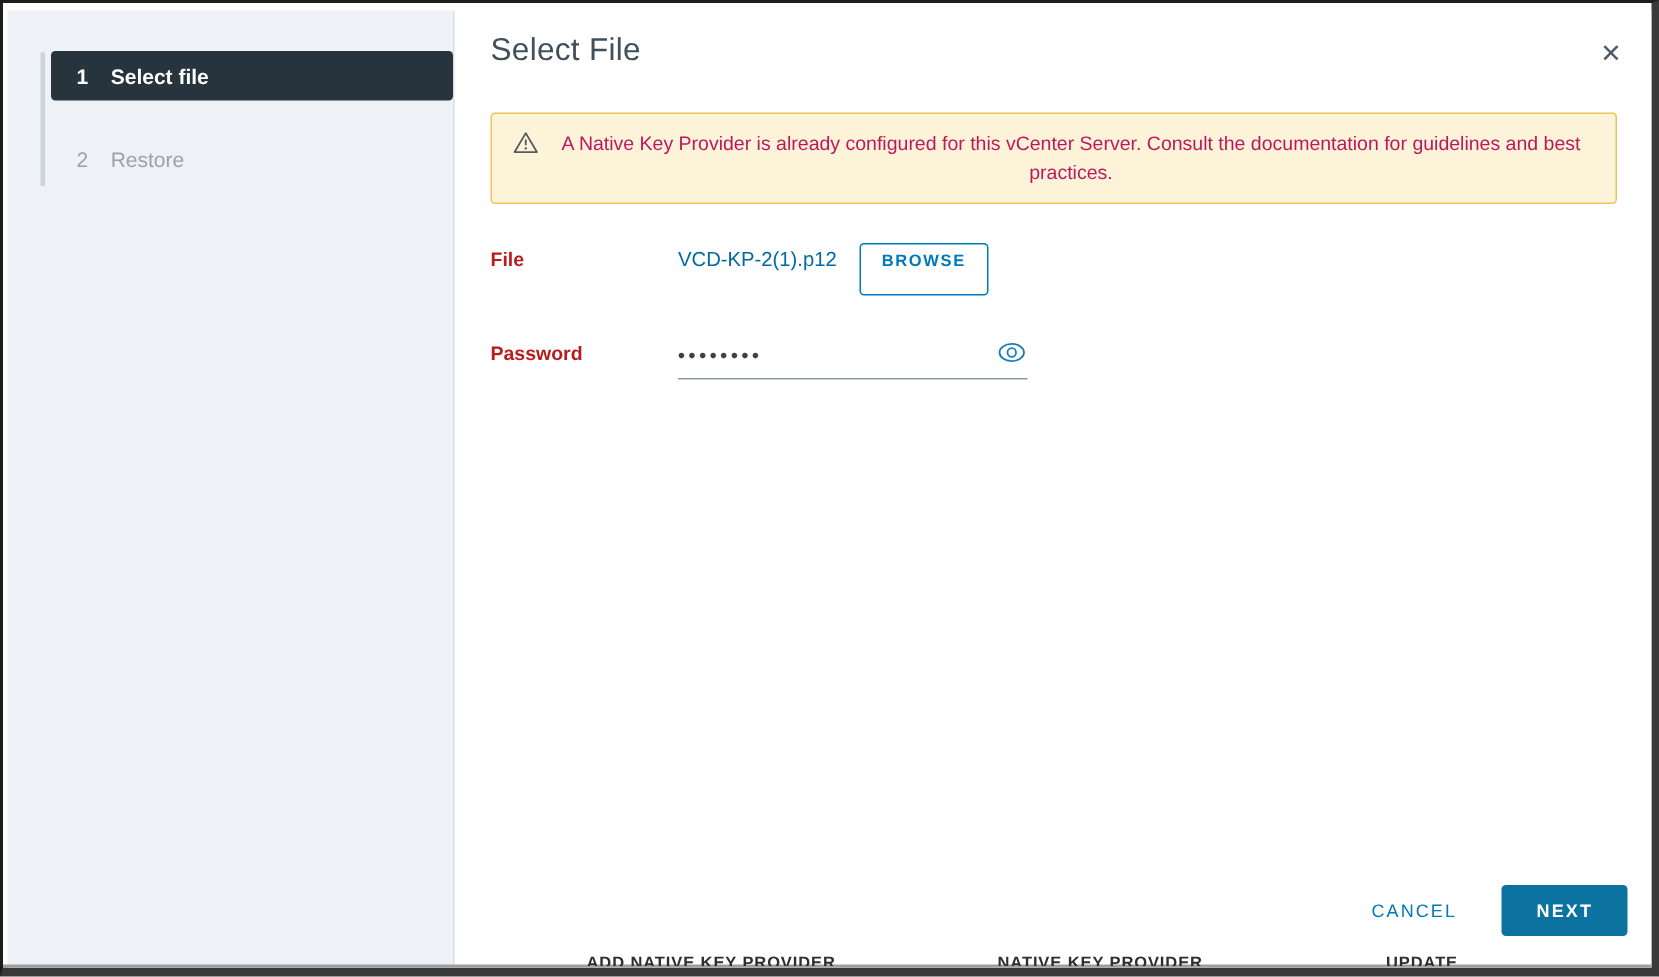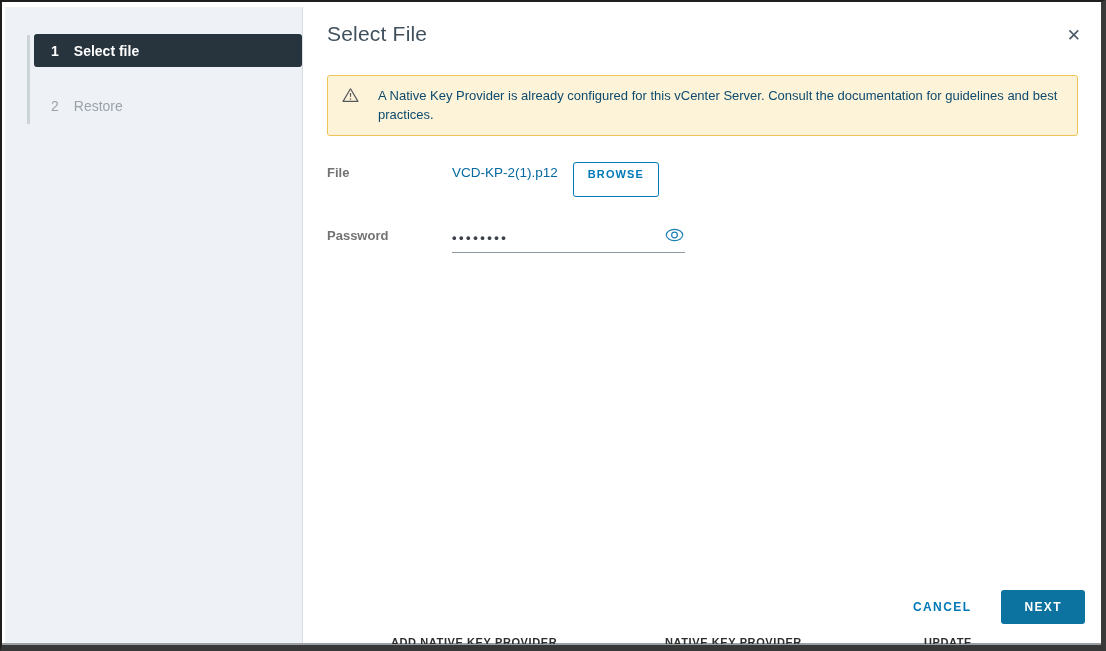--- a/index.html
+++ b/index.html
@@ -27,35 +27,35 @@
   .step.active{margin-left:29px;background:var(--step-active-bg);color:#fff;font-weight:700;
     border-radius:3px;padding-left:17px;}
   .step.disabled{color:#9aa3aa;padding-left:46px;margin-top:22px;}
   
   .main{position:absolute;left:300px;top:5px;right:0;bottom:0;background:#fff;border-left:1px solid #d9dee2;}
   .main h2{padding:15px 0 0 24px;font-size:21px;font-weight:400;color:var(--title-color);letter-spacing:.2px;}
   .close-btn{position:absolute;top:20px;right:20px;background:none;border:none;cursor:pointer;
     font-size:17px;color:#4e5b66;line-height:1;}
   .banner{position:absolute;left:24px;right:23px;top:68px;background:var(--banner-bg);
     border:1px solid var(--banner-border);border-radius:3px;padding:10px 14px 11px;
-    display:flex;gap:19px;font-size:13px;color:#0c4a6e;line-height:19px;}
+    display:flex;gap:6px;font-size:13px;color:#be185d;line-height:19px;text-align:center;}
   .warn-icon{flex:0 0 auto;margin-top:1px;}
   .frow{position:absolute;left:24px;right:22px;display:flex;align-items:flex-start;}
-  .frow label{width:125px;flex:0 0 auto;font-size:13px;font-weight:700;color:#737373;padding-top:3px;}
+  .frow label{width:125px;flex:0 0 auto;font-size:13px;font-weight:700;color:#b91c1c;padding-top:3px;}
   .row-file{top:155px;}
   .row-pass{top:218px;}
   .filename{font-size:13.5px;color:#0369a1;padding-top:3px;}
   .browse{margin-left:15px;padding:5px 14px 16px;border:1px solid var(--accent);color:var(--accent);
     border-radius:3px;font-size:11px;font-weight:700;letter-spacing:1.1px;background:#fff;cursor:pointer;
     font-family:"Liberation Sans",sans-serif;}
   .pw-field{width:233px;border-bottom:1.5px solid #8b98a1;position:relative;padding:3px 0 6px;cursor:text;}
   .dots{font-size:13px;letter-spacing:2.5px;color:#3c4248;font-weight:700;}
   .eye{position:absolute;right:1px;top:3px;cursor:pointer;}
   .footer{position:absolute;right:16px;bottom:21px;display:flex;align-items:center;gap:30px;}
-  .cancel{background:none;border:none;color:var(--accent);font-size:12px;font-weight:700;
+  .cancel{background:none;border:none;color:var(--accent);font-size:12px;font-weight:400;
     letter-spacing:1.4px;cursor:pointer;font-family:"Liberation Sans",sans-serif;margin-left:35px;}
   .next{background:var(--primary-button);color:#fff;border:none;border-radius:3px;padding:10px 23px;
     font-size:12px;font-weight:700;letter-spacing:1.4px;cursor:pointer;font-family:"Liberation Sans",sans-serif;}
   
   .base-line{position:absolute;left:0;right:0;bottom:0;height:2px;background:#999fa3;}
   .fragment{position:absolute;bottom:1px;height:8px;overflow:hidden;font-size:11px;font-weight:700;
     color:#2e2e2e;letter-spacing:.6px;white-space:nowrap;text-decoration:underline;}
   .frag-1{left:389px;}
   .frag-2{left:663px;}
   .frag-3{left:889px;margin-left:33px;}

